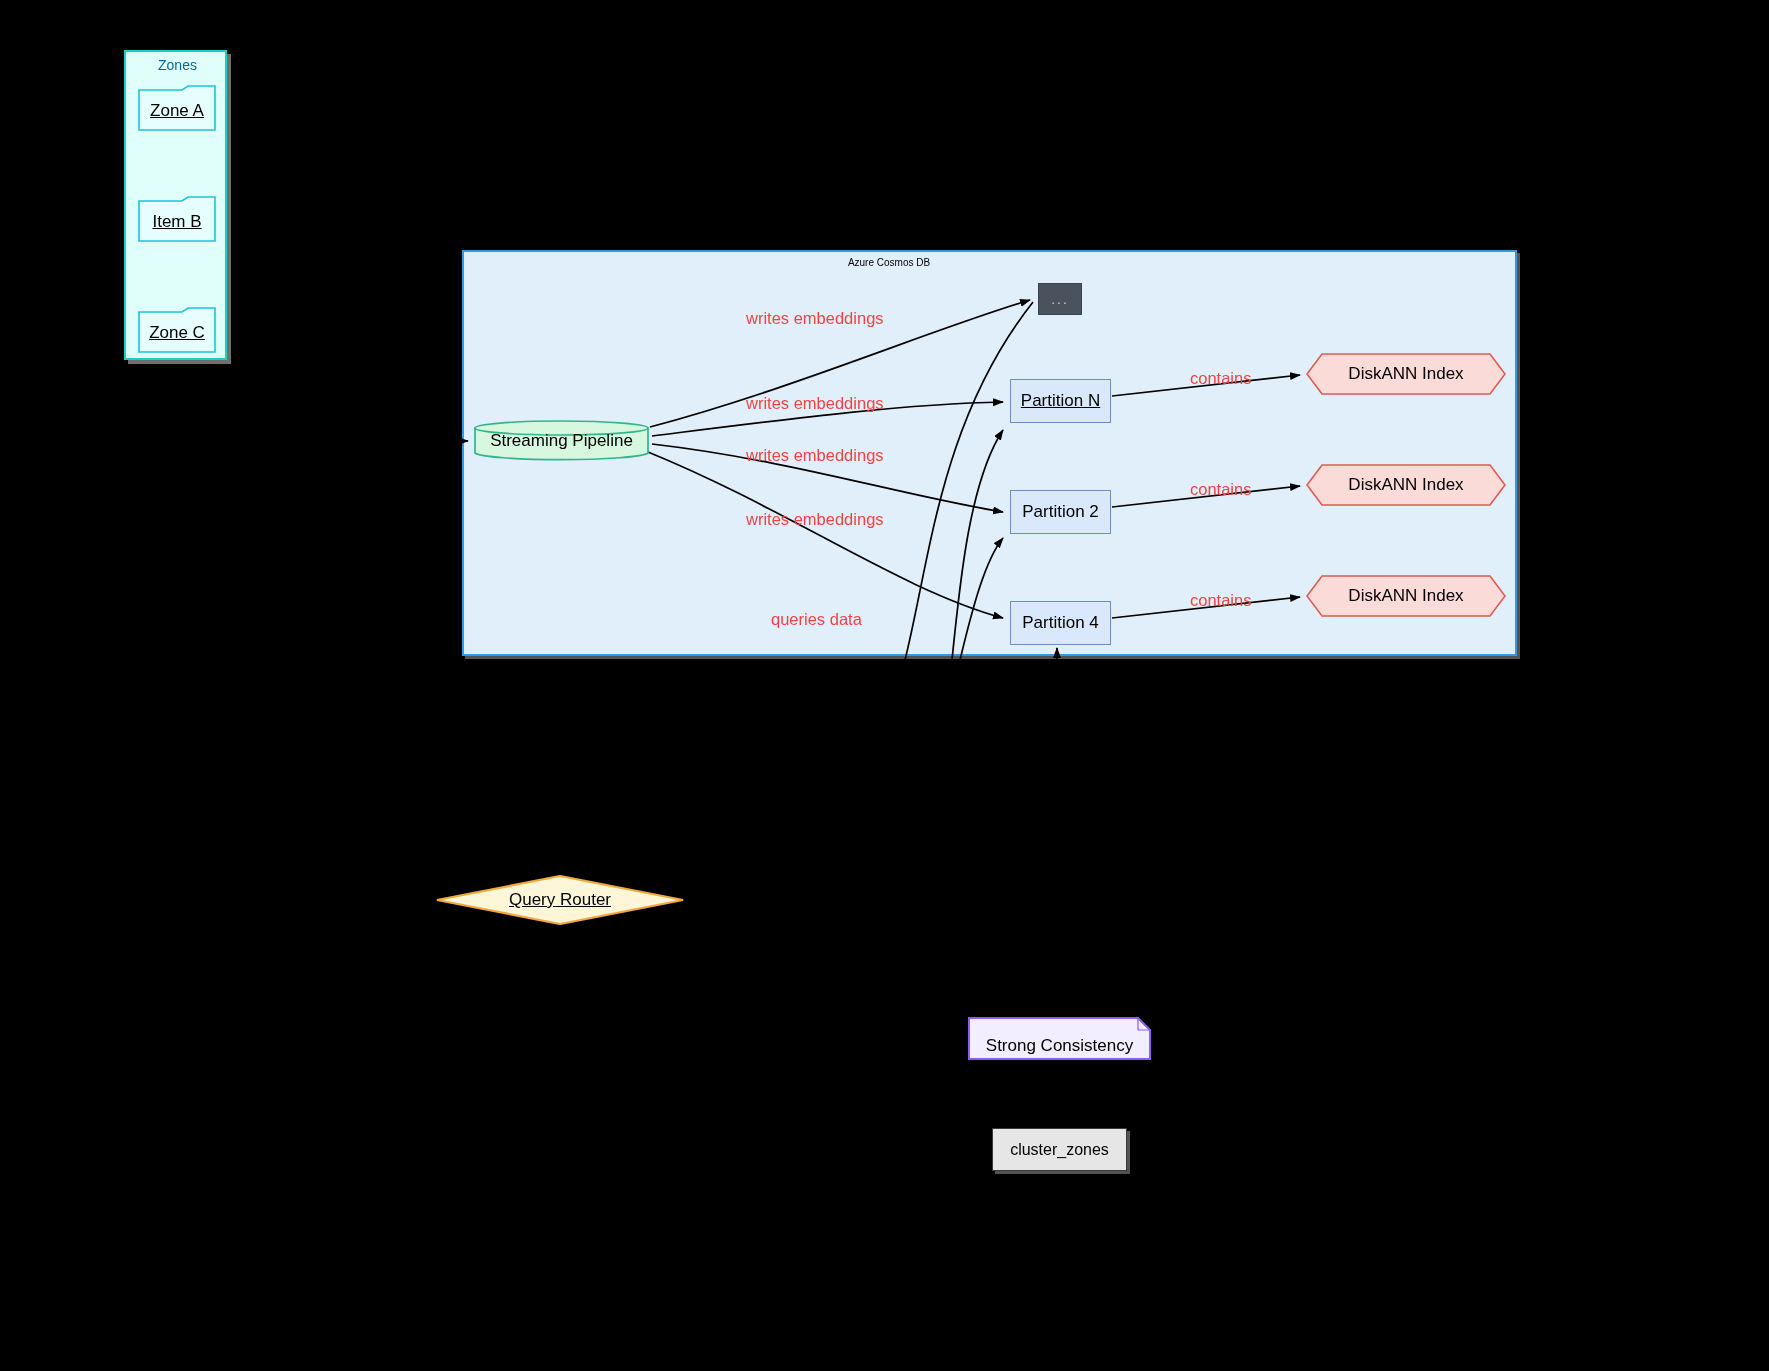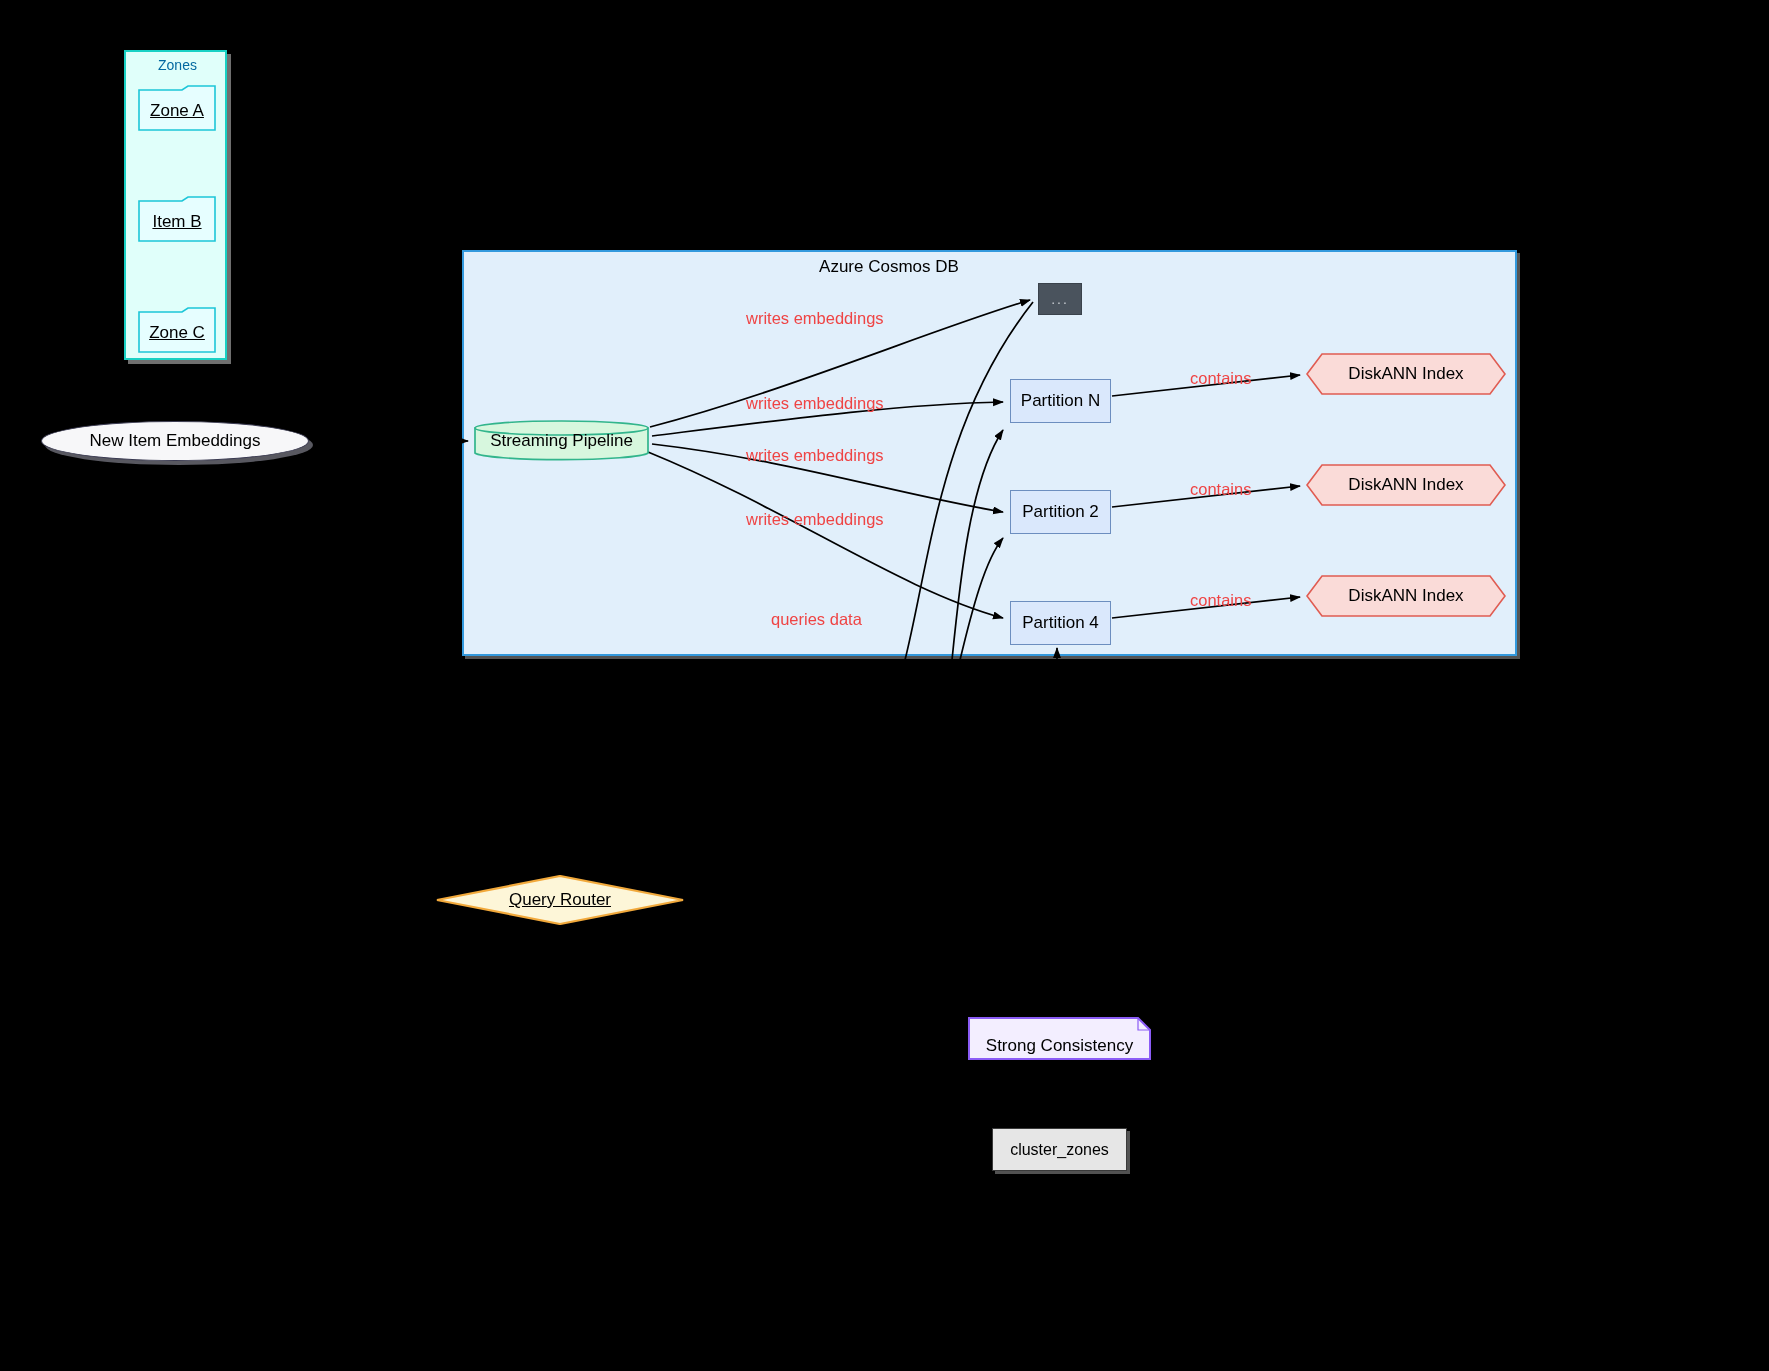--- a/index.html
+++ b/index.html
@@ -97,21 +97,21 @@
     background: #e1effb;
     border: 2px solid #3399dd;
     box-shadow: 3px 3px 0 rgba(140,140,140,0.6);
     display: block;
   }
   #cosmos-label {
     position: absolute;
     left: 0; top: 5px;
     width: 850px;
     text-align: center;
-    font-size: 17px;
+    font-size: 10px;
   }
 
   
   #streaming-pipeline {
     left: 474px; top: 420px;
     width: 175px; height: 41px;
     font-size: 17px;
   }
   #streaming-pipeline .cyl {
     position: absolute; left: 0; top: 0; width: 175px; height: 41px;
@@ -133,21 +133,21 @@
   }
 
   
   .partition {
     width: 101px; height: 44px;
     background: #dae8fc;
     border: 1.6px solid #6c8ebf;
     font-size: 17px;
     left: 1010px;
   }
-  #partition-n { top: 379px; }
+  #partition-n { top: 379px; text-decoration: underline; }
   #partition-2 { top: 490px; }
   #partition-1 { top: 601px; }
 
   
   .diskann {
     width: 200px; height: 42px;
     font-size: 17px;
     left: 1306px;
   }
   .diskann .hexwrap { position: absolute; left: 0; top: 0; width: 200px; height: 42px; }
@@ -264,23 +264,20 @@
 
   <div class="edge-label" style="left:746px; top:309px;">writes embeddings</div>
   <div class="edge-label" style="left:746px; top:394px;">writes embeddings</div>
   <div class="edge-label" style="left:746px; top:446px;">writes embeddings</div>
   <div class="edge-label" style="left:746px; top:510px;">writes embeddings</div>
   <div class="edge-label" style="left:771px; top:610px;">queries data</div>
   <div class="edge-label" style="left:1190px; top:369px;">contains</div>
   <div class="edge-label" style="left:1190px; top:480px;">contains</div>
   <div class="edge-label" style="left:1190px; top:591px;">contains</div>
 
-  <div class="node" id="new-item-embeddings">
-    <span>New Item Embeddings</span>
-  </div>
 
   <div class="node" id="streaming-pipeline">
     <svg class="cyl" viewBox="0 0 175 41">
       <path d="M1,8 L1,33 A 87,7.5 0 0 0 174,33 L174,8 Z" fill="#d7f7de" stroke="#32b58c" stroke-width="1.7"></path>
       <ellipse cx="87.5" cy="8" rx="86.5" ry="7" fill="#d7f7de" stroke="#32b58c" stroke-width="1.7"></ellipse>
     </svg>
     <div class="cyl-label">Streaming Pipeline</div>
   </div>
 
   <div class="node" id="dots-node">

